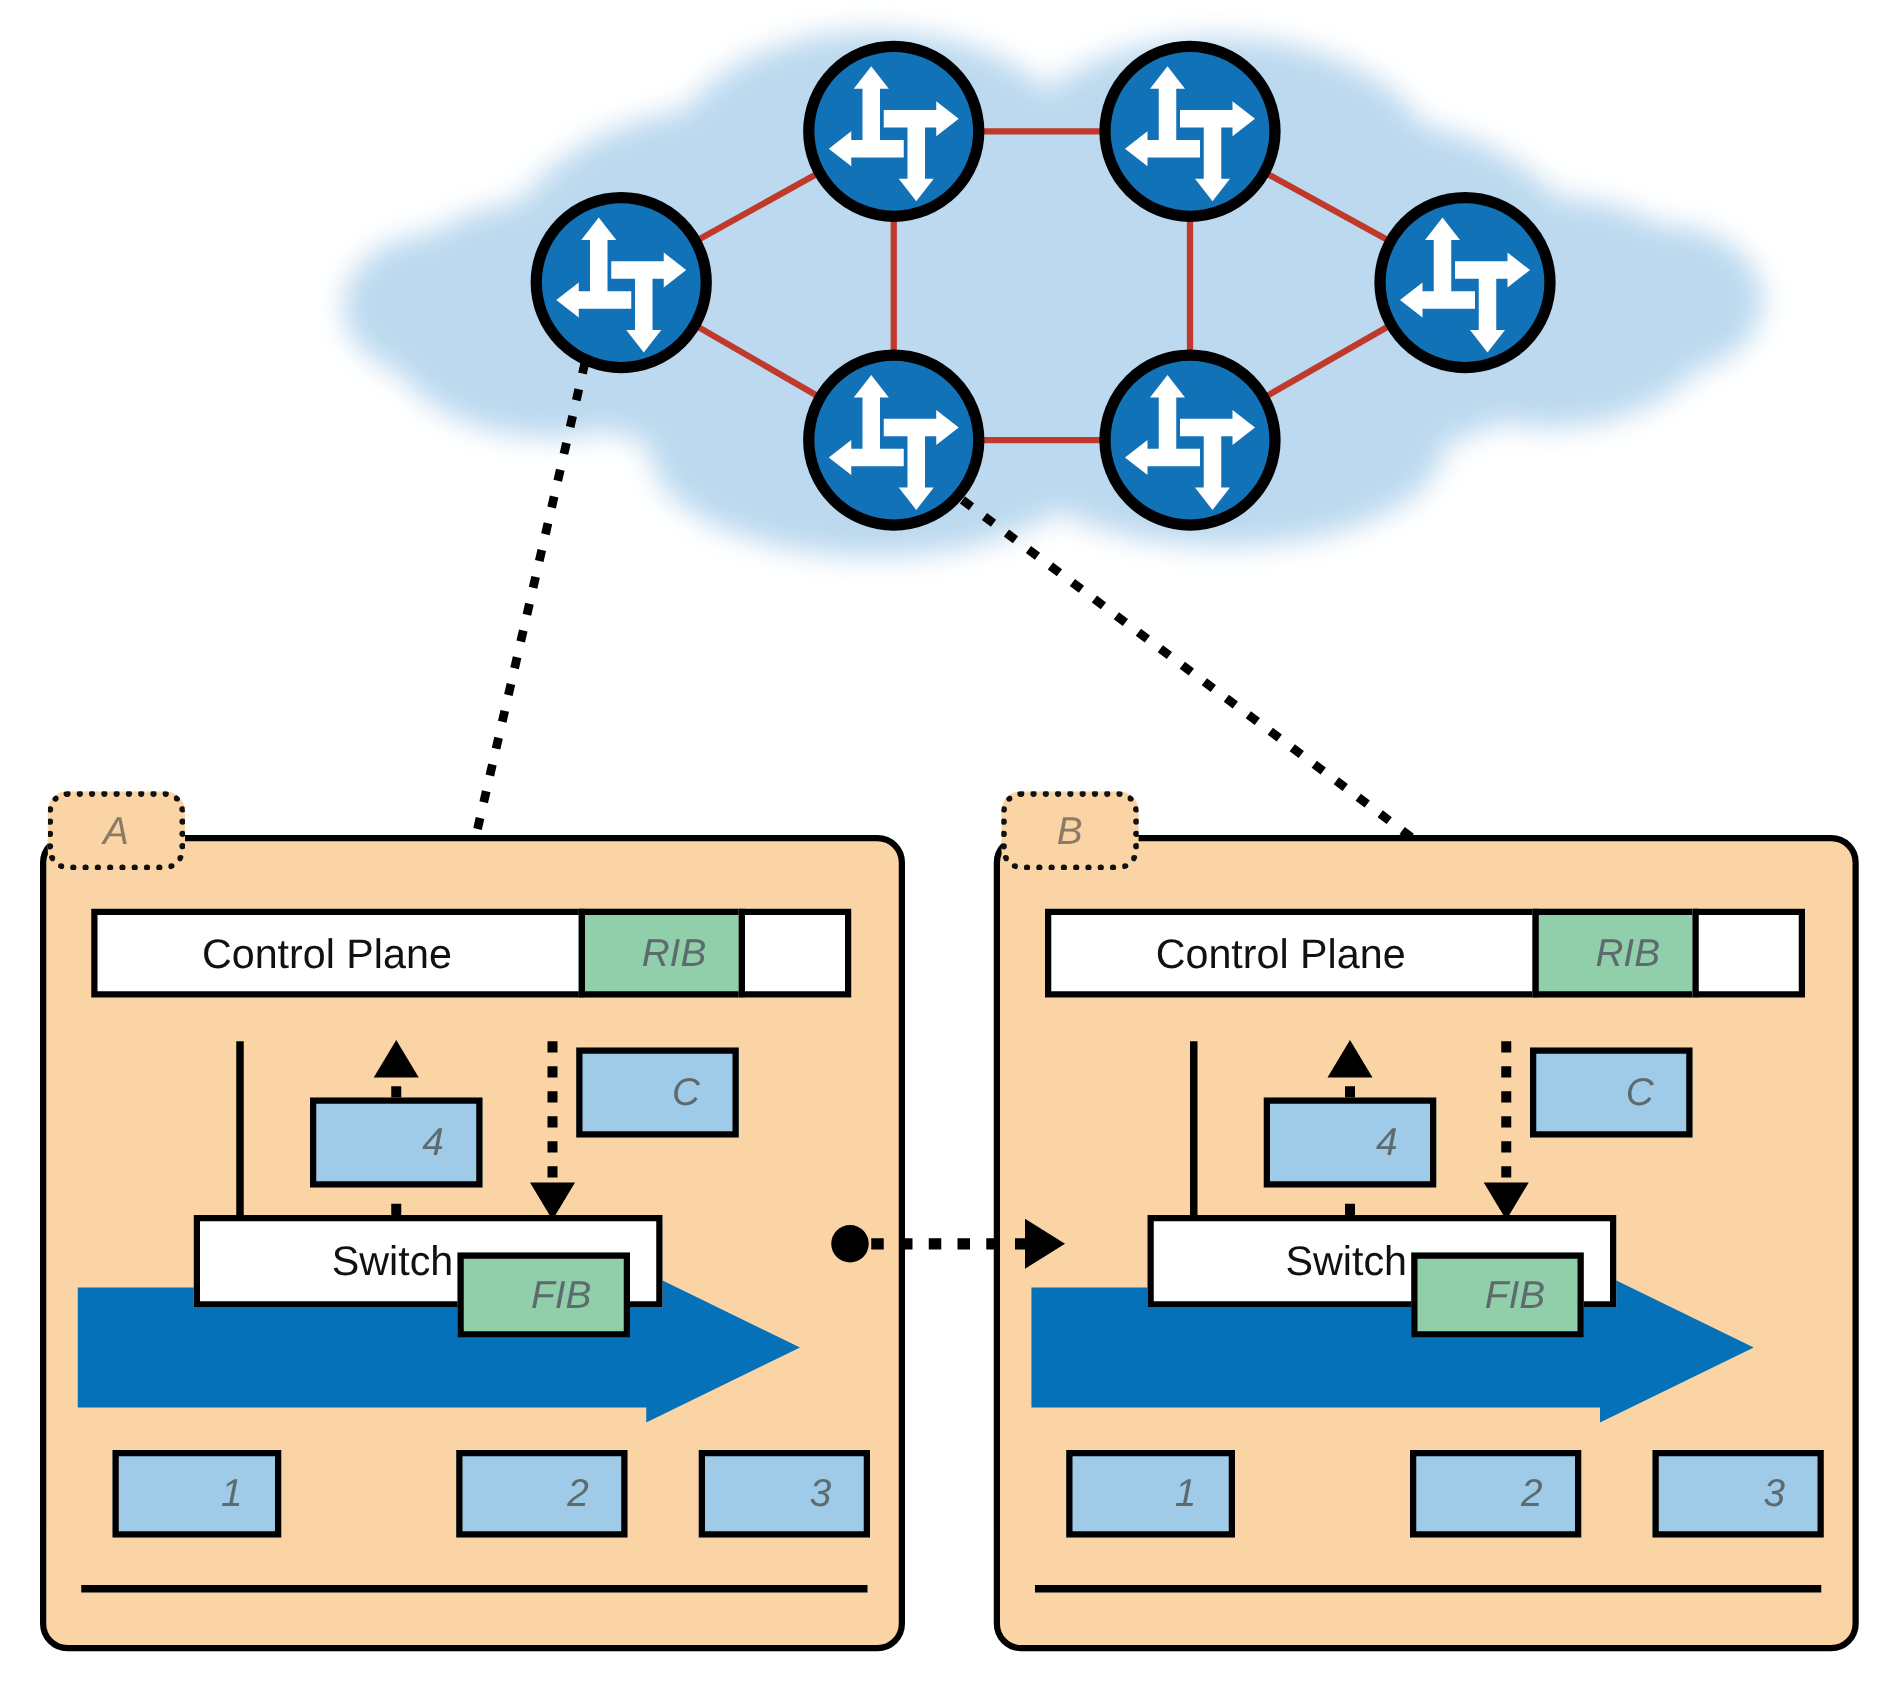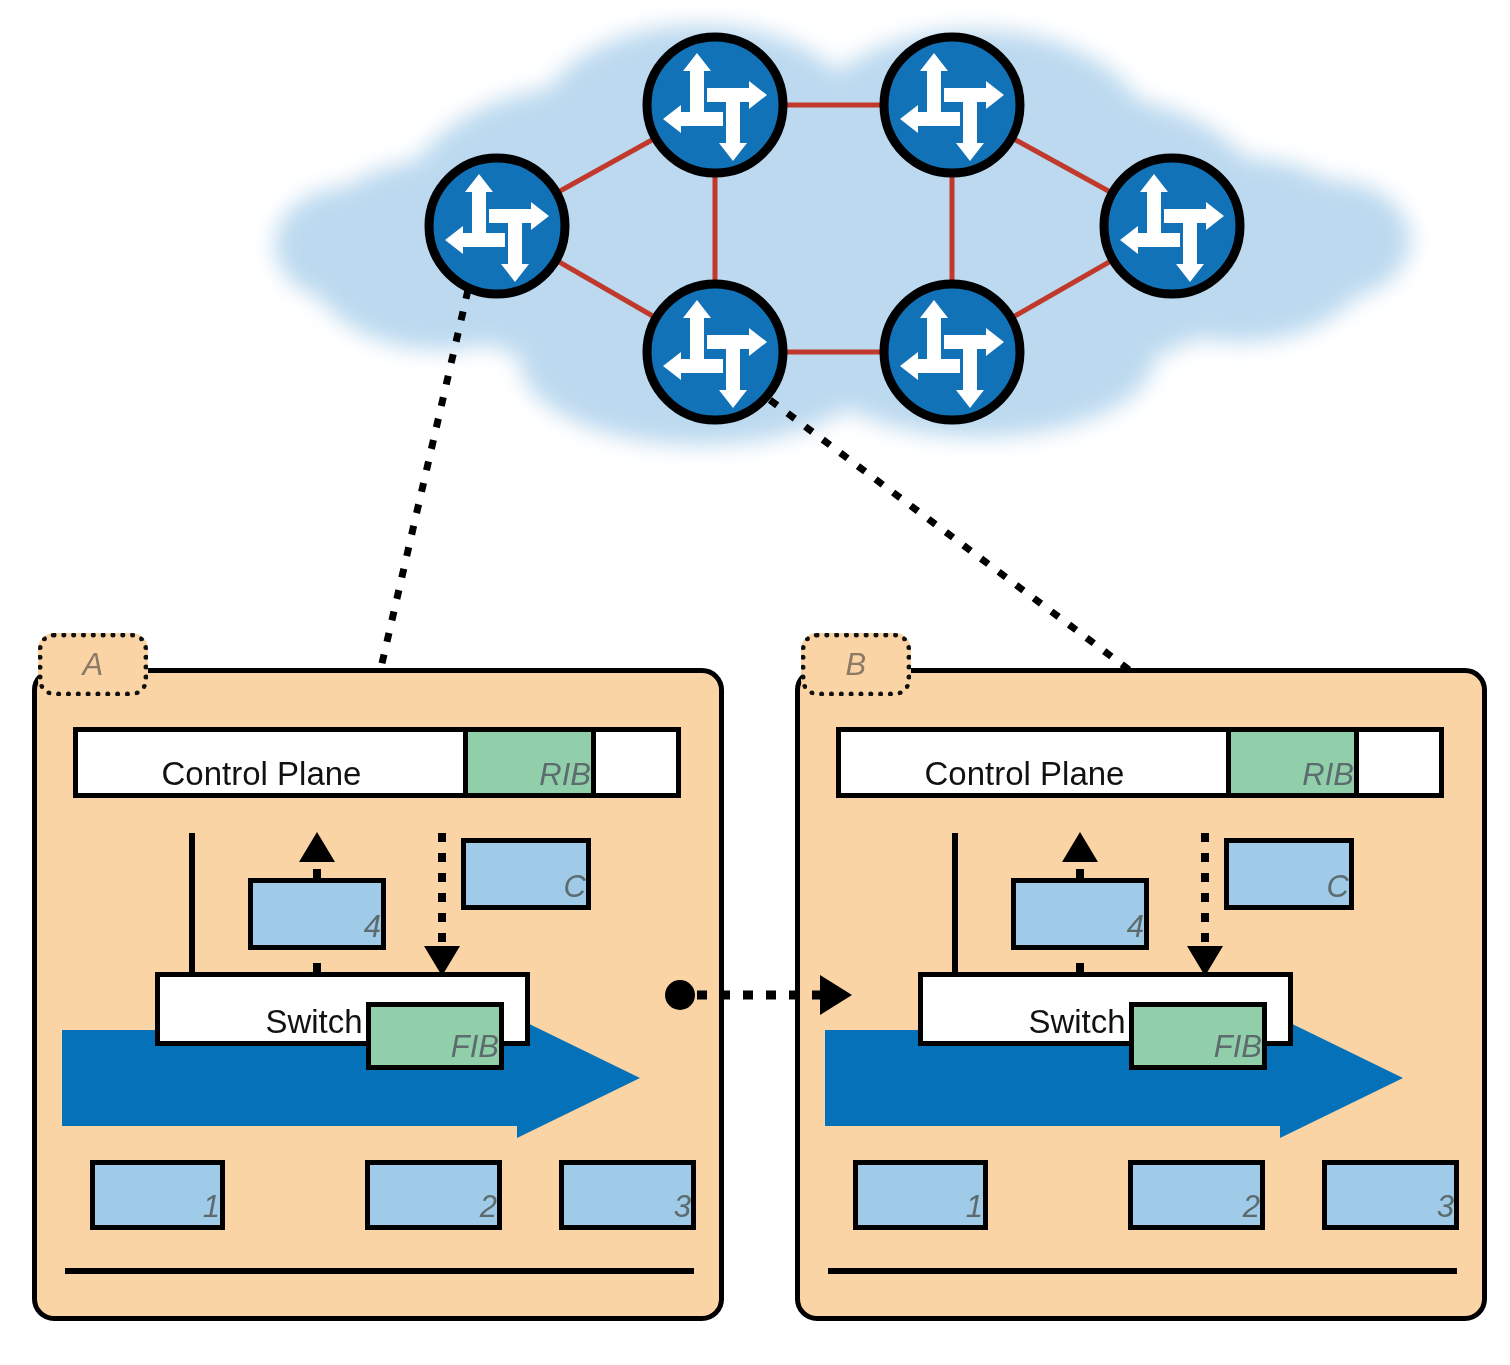--- a/index.html
+++ b/index.html
@@ -31,31 +31,32 @@
     color:#8a7a66;
     letter-spacing:0.5px;
     z-index:6;
   }
 
   
   .bx{
     position:absolute;
     box-sizing:border-box;
     border:5px solid #000000;
-    display:flex;align-items:flex-end;
+    display:flex;align-items:center;
     font-size:29px;
     z-index:3;
   }
   .bx.white{background:#ffffff;}
   .bx.green{background:#91cfab;}
   .bx.blue{background:#9fcbe8;}
 
   .lbl-right{
     width:100%;
     text-align:right;
+    padding-right:26px;
     box-sizing:border-box;
     font-style:italic;
     color:#5d6b6e;
     font-size:31px;
   }
   .lbl-cp{
     width:100%;
     text-align:center;
     padding-right:18px;
     box-sizing:border-box;

